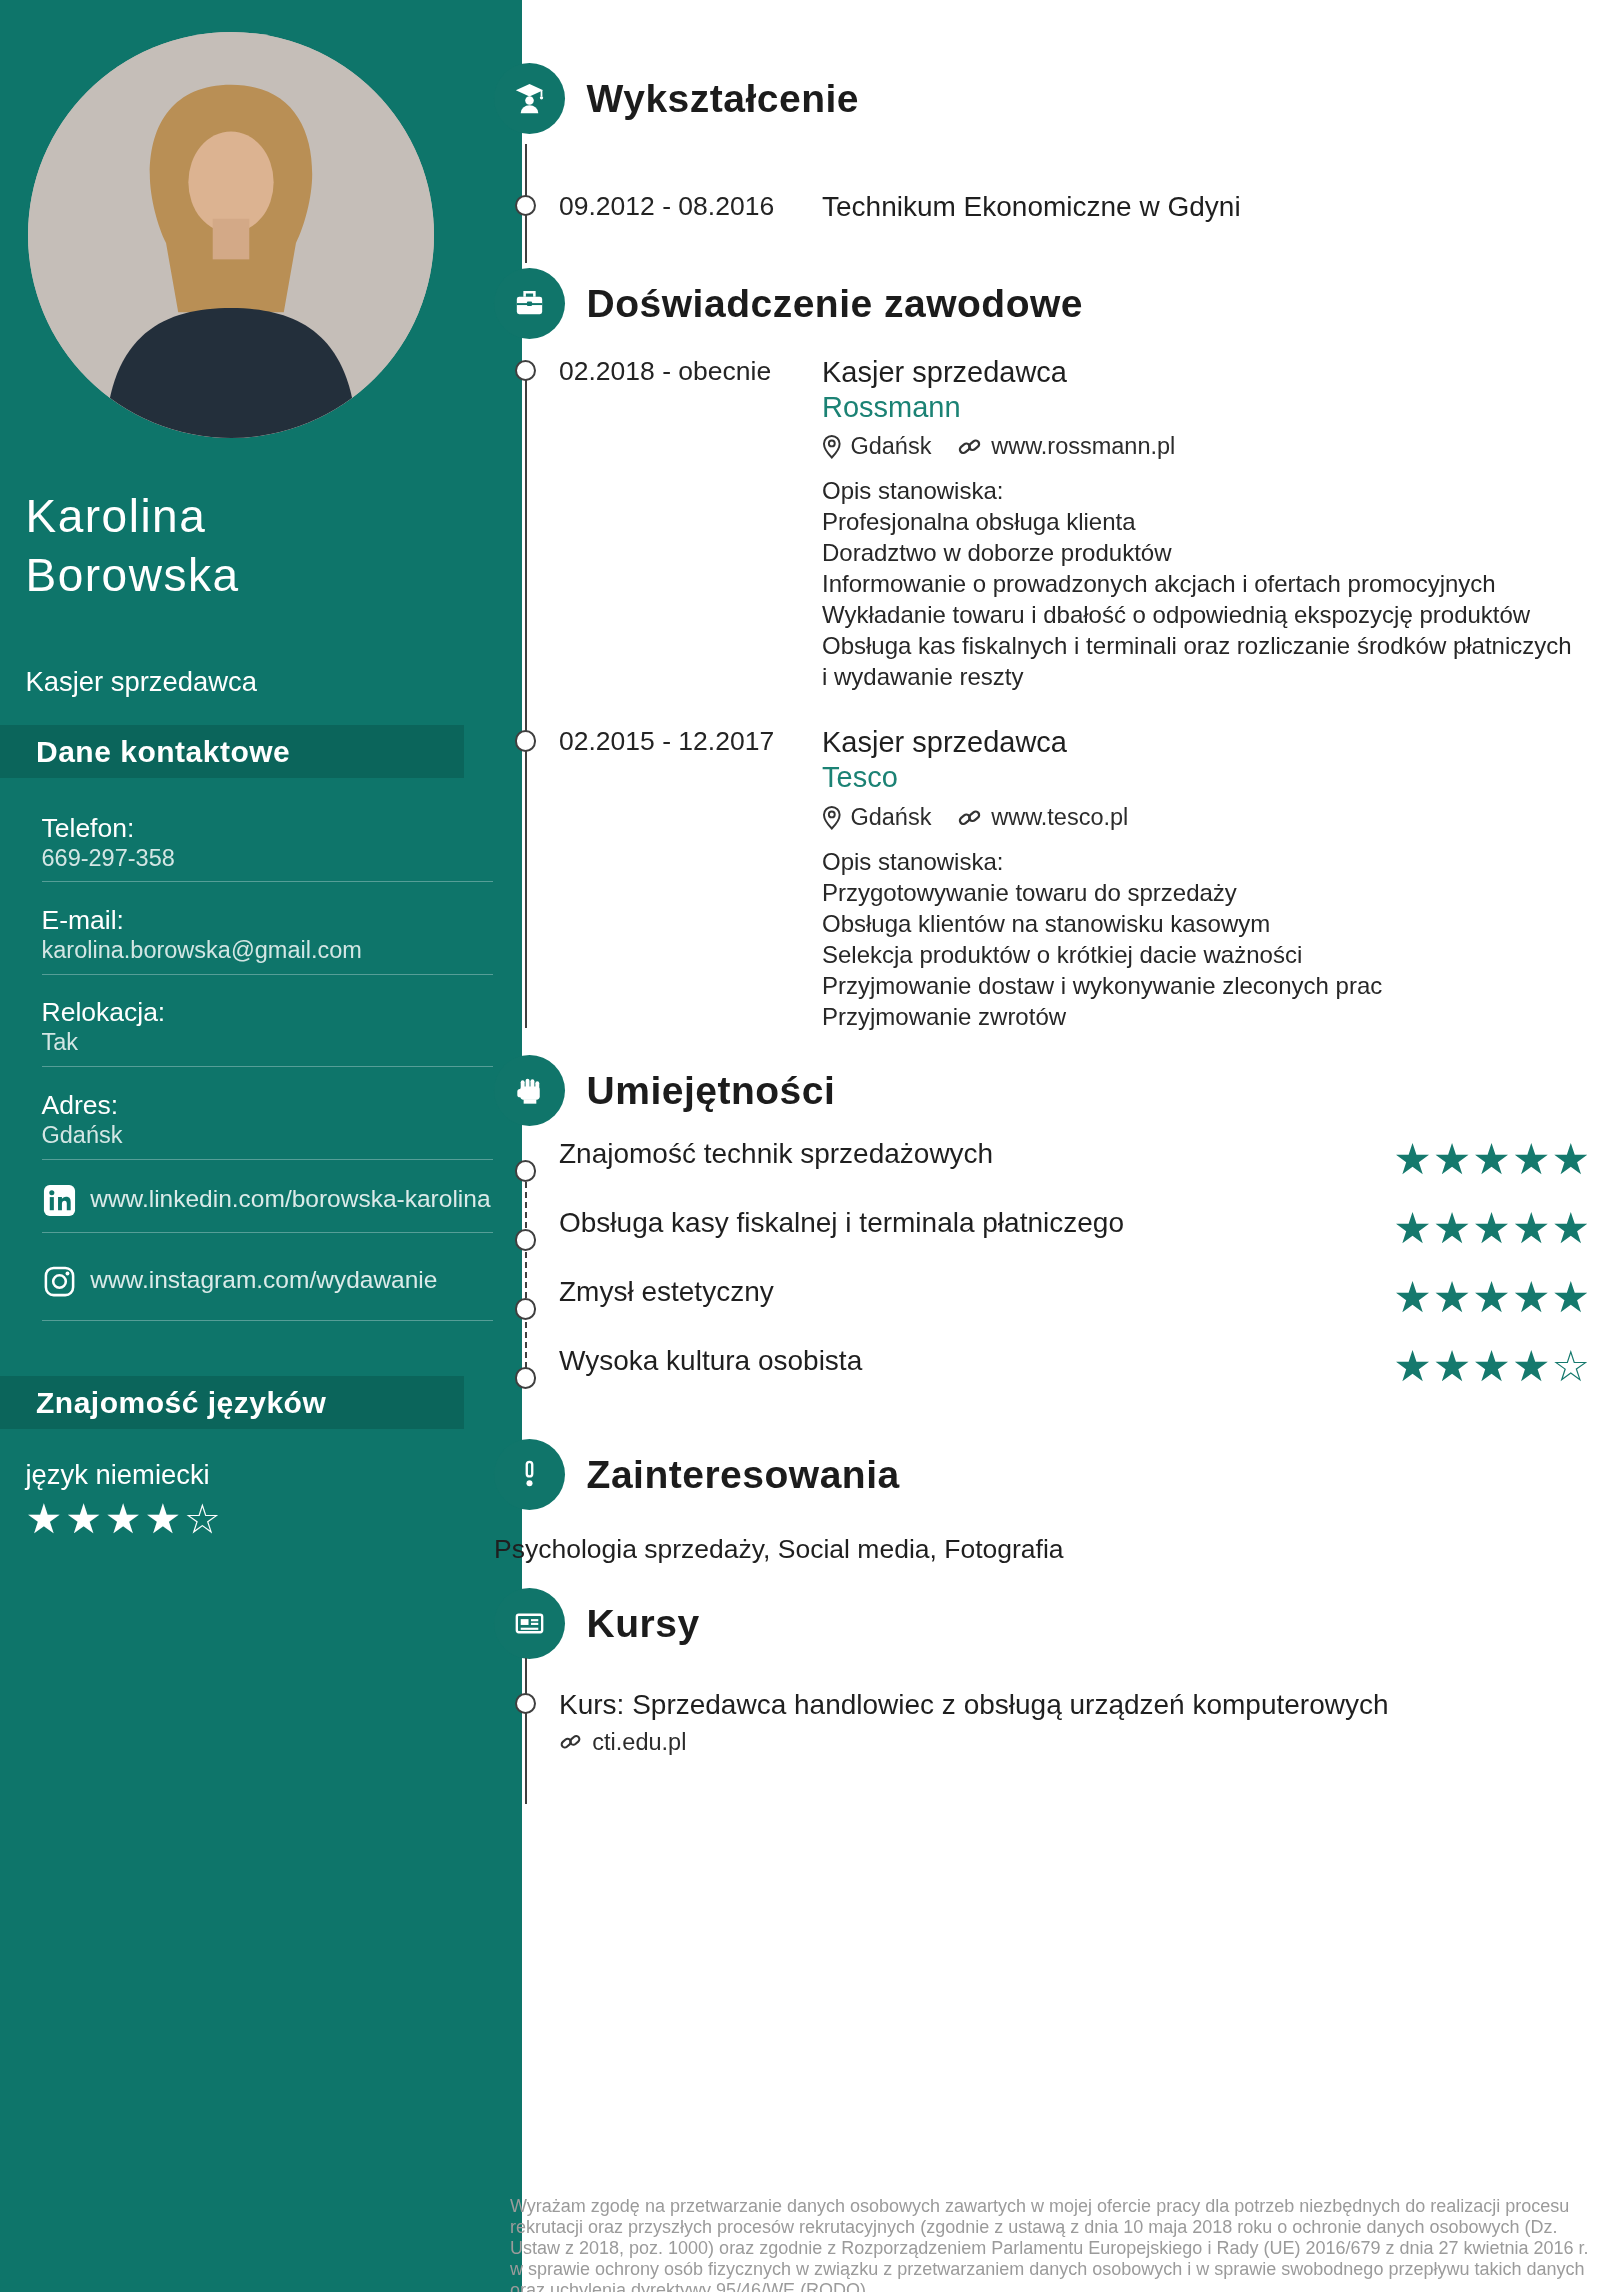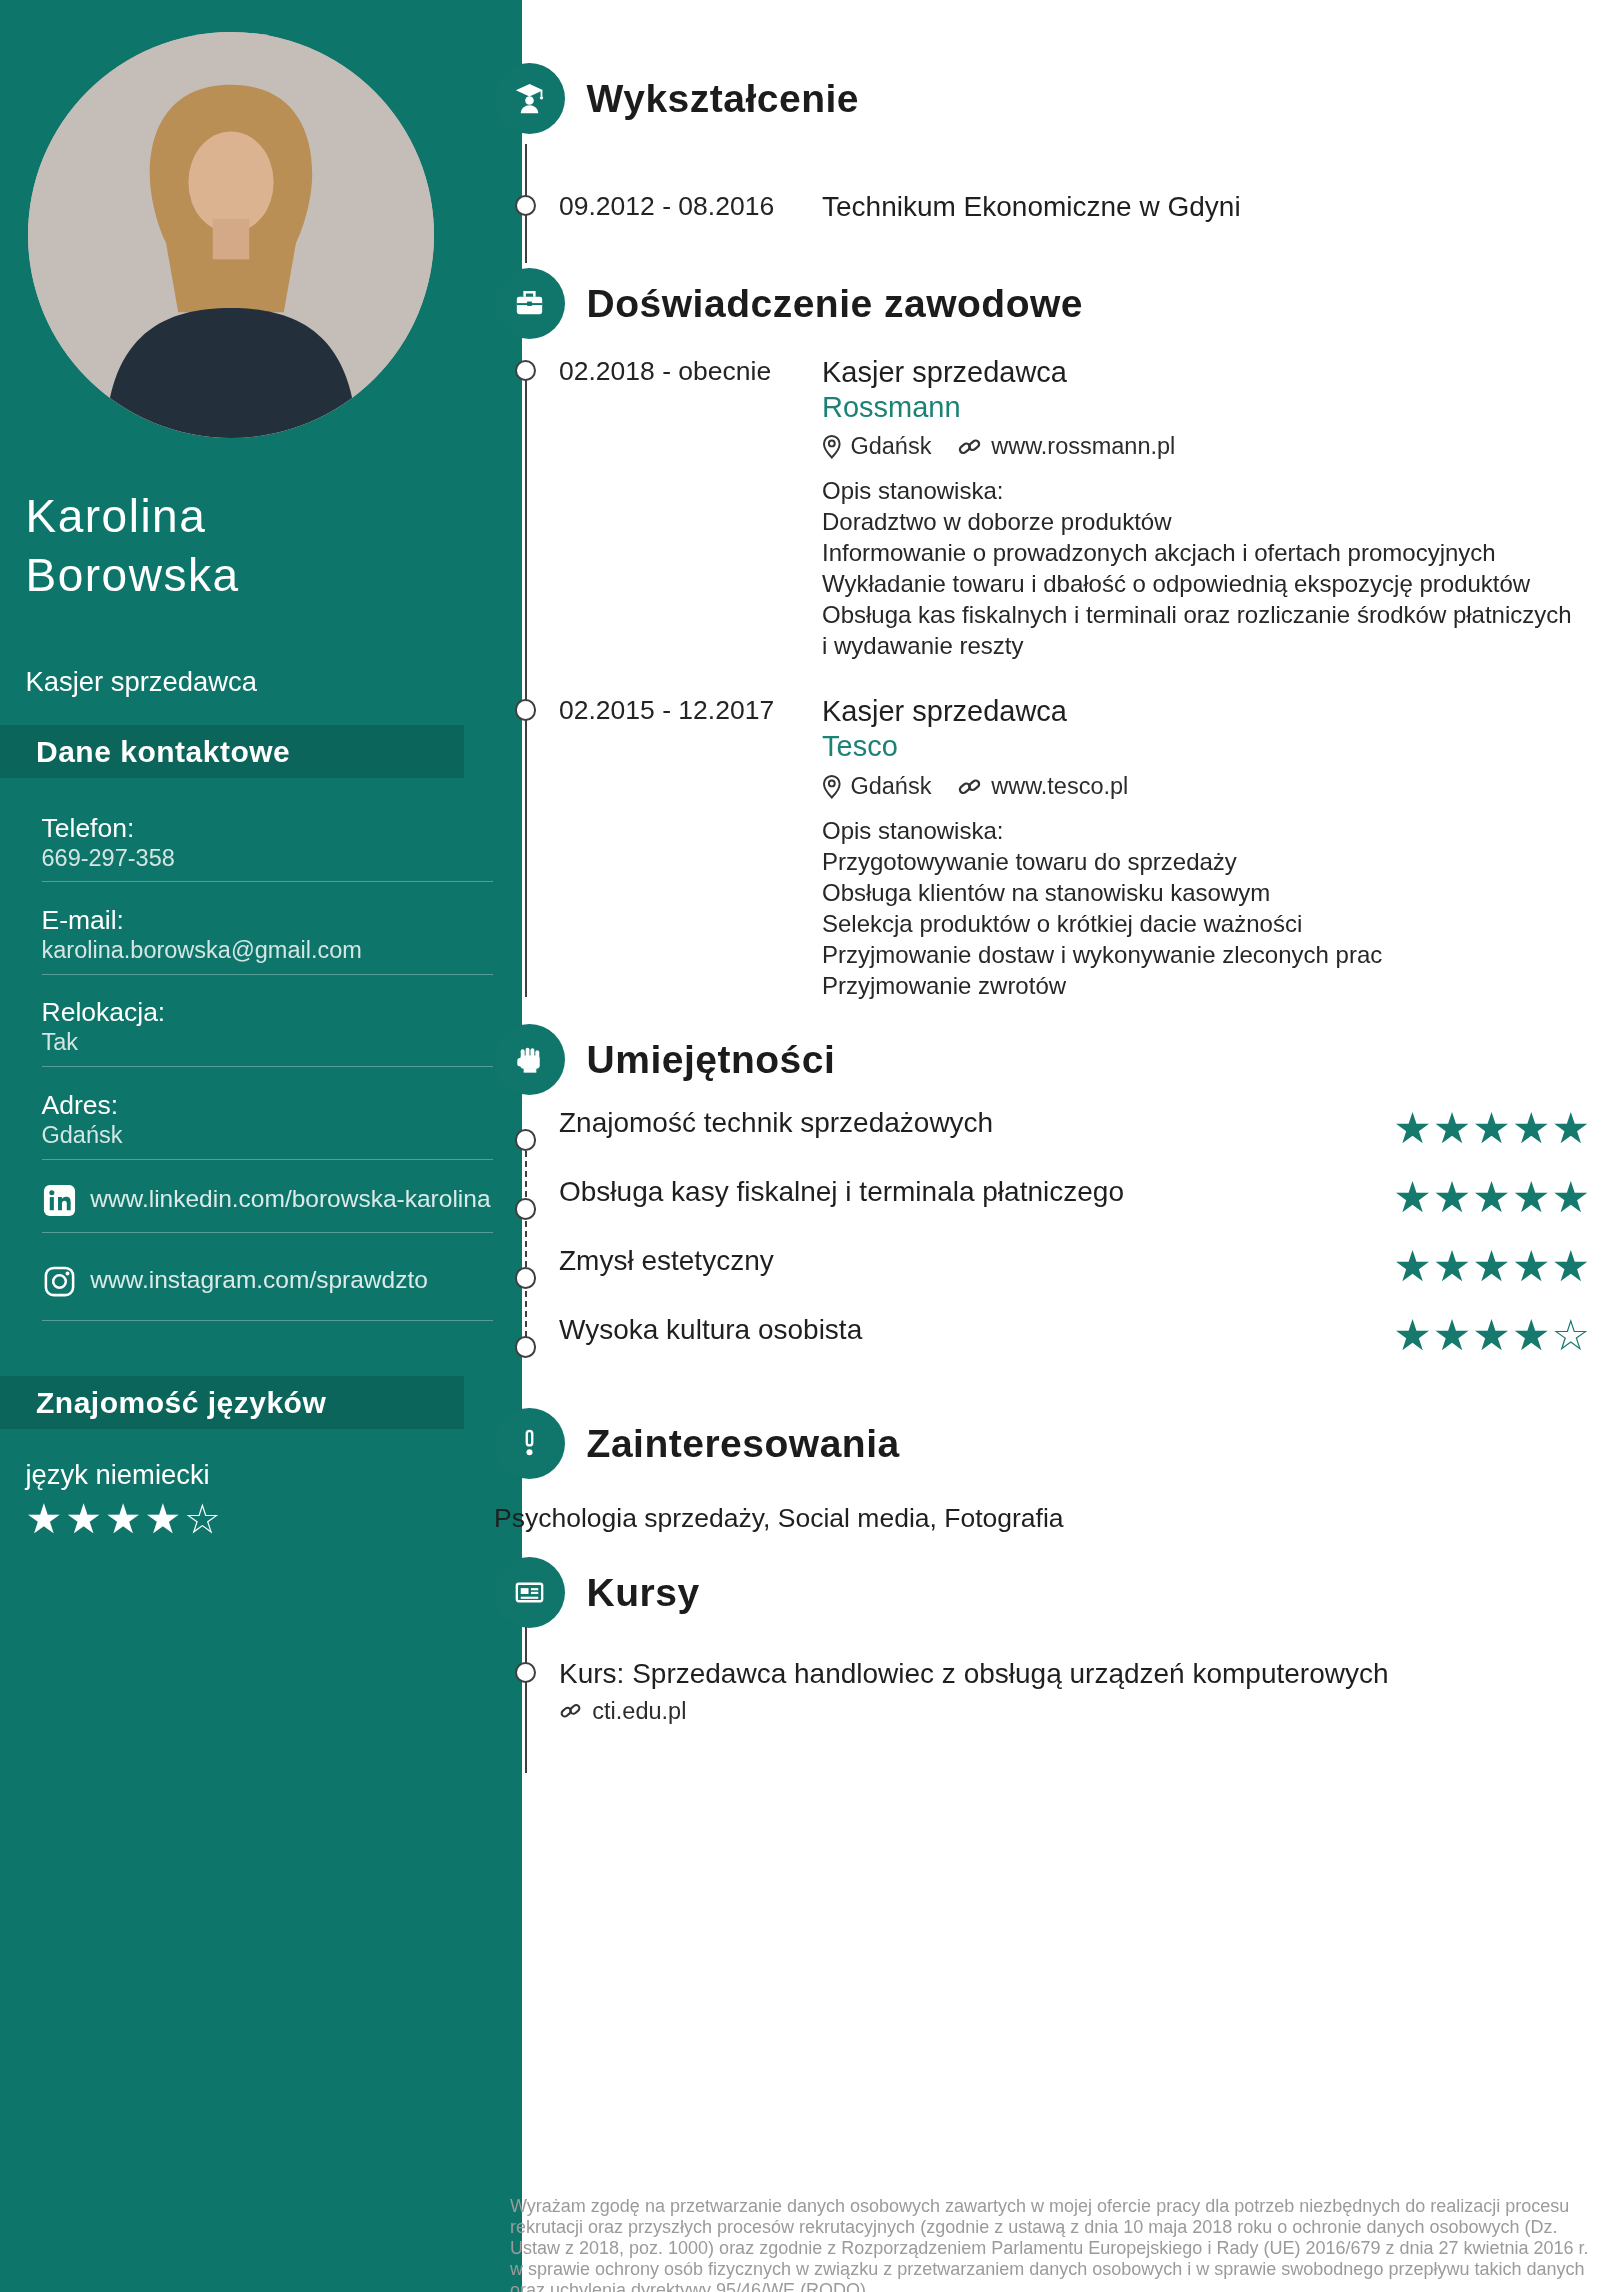--- a/index.html
+++ b/index.html
@@ -147,21 +147,21 @@
         </span><span class="stext">www.linkedin.com/borowska-karolina</span>
       </div>
 
       <div class="s-item insta">
         <span class="sicon">
           <svg viewBox="0 0 36 36" fill="none">
             <rect x="4" y="4" width="28" height="28" rx="8" stroke="#fff" stroke-width="2.6"></rect>
             <circle cx="18" cy="18" r="6.5" stroke="#fff" stroke-width="2.6"></circle>
             <circle cx="26.2" cy="9.8" r="2" fill="#fff"></circle>
           </svg>
-        </span><span class="stext">www.instagram.com/sprawdzto</span>
+        </span><span class="stext">www.instagram.com/wydawanie</span>
       </div>
     </div>
 
     <div class="band band-lang">Znajomość języków</div>
 
     <div class="lang-block">
       <div class="lang-name">język niemiecki</div>
       <div class="lang-stars">★★★★☆</div>
     </div>
   </aside>
@@ -224,20 +224,21 @@
                   <svg width="25.5" height="25.5" viewBox="0 0 26 26" fill="none" stroke="#333" stroke-width="2.3">
                     <rect x="2.5" y="11" width="11" height="7" rx="3.5" transform="rotate(-40 8 14.5)"></rect>
                     <rect x="12" y="8" width="11" height="7" rx="3.5" transform="rotate(-40 17.5 11.5)"></rect>
                   </svg>
                 </span>
                 <span>www.rossmann.pl</span>
               </span>
             </div>
             <div class="desc">Opis stanowiska:</div>
             <div>
+                <div class="duty">Profesjonalna obsługa klienta</div>
                 <div class="duty">Doradztwo w doborze produktów</div>
                 <div class="duty">Informowanie o prowadzonych akcjach i ofertach promocyjnych</div>
                 <div class="duty">Wykładanie towaru i dbałość o odpowiednią ekspozycję produktów</div>
                 <div class="duty">Obsługa kas fiskalnych i terminali oraz rozliczanie środków płatniczych i wydawanie reszty</div>
               </div>
           </div>
         </div>
 
         <div class="entry exp-entry2">
           <span class="node"></span>

